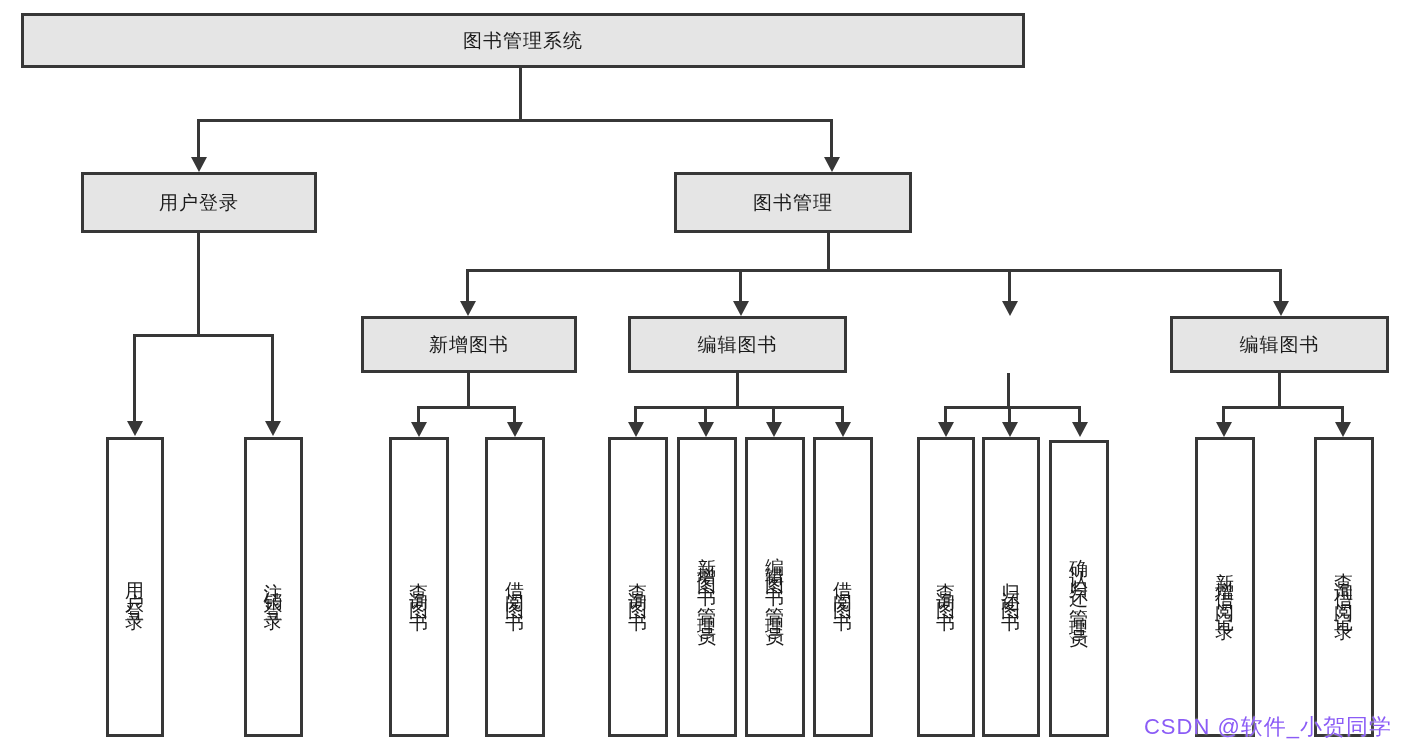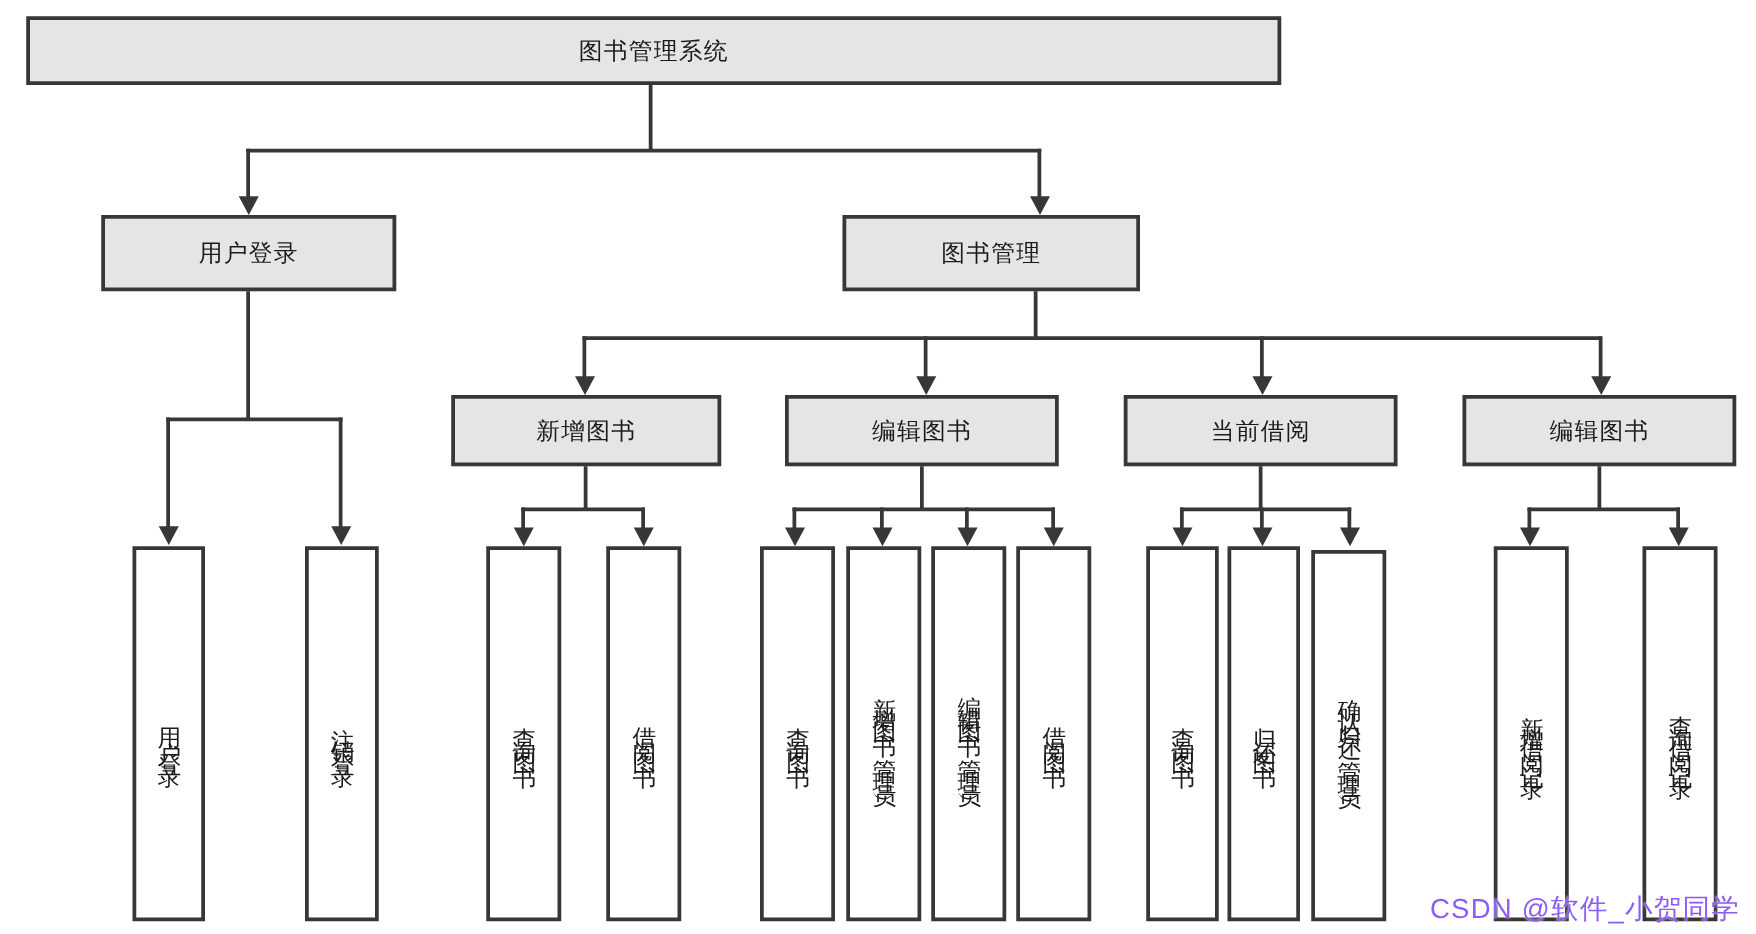--- a/index.html
+++ b/index.html
@@ -89,21 +89,20 @@
   <div class="arrow" style="left:460px;top:301px;"></div>
   <div class="vline" style="left:739px;top:269px;height:34px;"></div>
   <div class="arrow" style="left:733px;top:301px;"></div>
   <div class="vline" style="left:1008px;top:269px;height:34px;"></div>
   <div class="arrow" style="left:1002px;top:301px;"></div>
   <div class="vline" style="left:1279px;top:269px;height:34px;"></div>
   <div class="arrow" style="left:1273px;top:301px;"></div>
 
   <div class="box" style="left:361px;top:316px;width:216px;height:57px;">新增图书</div>
   <div class="box" style="left:628px;top:316px;width:219px;height:57px;">编辑图书</div>
-  <div class="box" style="left:899px;top:316px;width:219px;height:57px;">当前借阅</div>
   <div class="box" style="left:1170px;top:316px;width:219px;height:57px;">编辑图书</div>
 
   <div class="vline" style="left:467px;top:373px;height:35px;"></div>
   <div class="hline" style="left:417px;top:406px;width:99px;"></div>
   <div class="vline" style="left:417px;top:406px;height:17px;"></div>
   <div class="arrow" style="left:411px;top:422px;"></div>
   <div class="vline" style="left:513px;top:406px;height:17px;"></div>
   <div class="arrow" style="left:507px;top:422px;"></div>
 
   <div class="vbox" style="left:389px;top:437px;width:60px;height:300px;">

